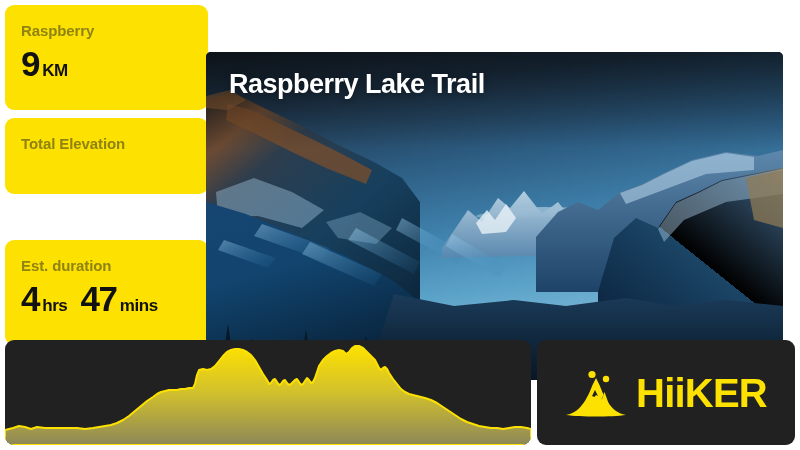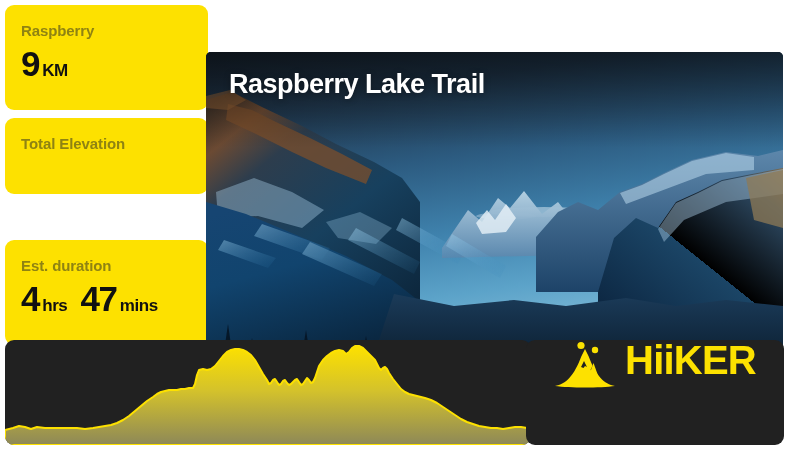--- a/index.html
+++ b/index.html
@@ -83,25 +83,26 @@
     width:526px; height:105px;
     background:#212121;
     border-radius:9px;
     overflow:hidden;
   }
   #chart-panel svg { display:block; width:100%; height:100%; }
 
   
   #logo-panel {
     position:absolute;
-    left:526px; top:340px;
+    left:537px; top:340px;
     width:258px; height:105px;
     background:#212121;
     border-radius:9px;
     display:flex;
+    align-items:center;
     justify-content:center;
     gap:9px;
   }
   #logo-mark { width:62px; height:48px; flex:0 0 auto; }
   #logo-text {
     color:#FDE100;
     font-size:40px;
     font-weight:bold;
     letter-spacing:-0.8px;
     line-height:1;

